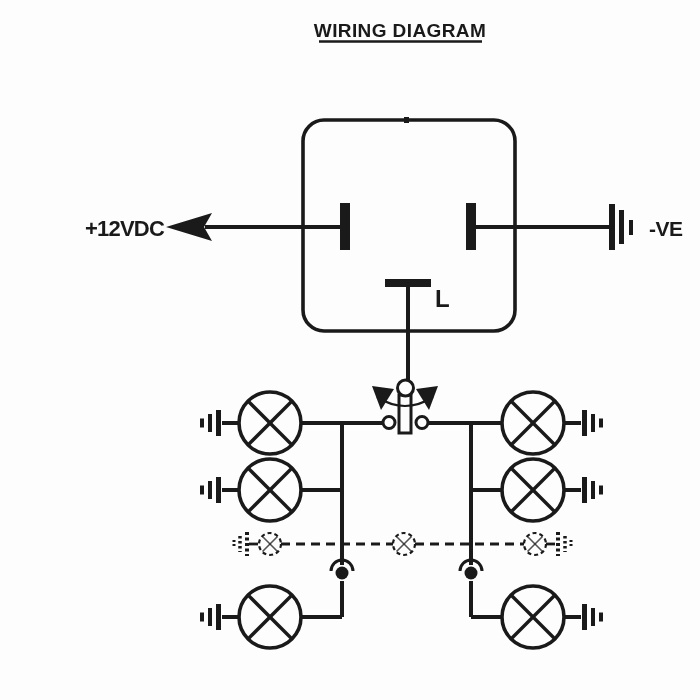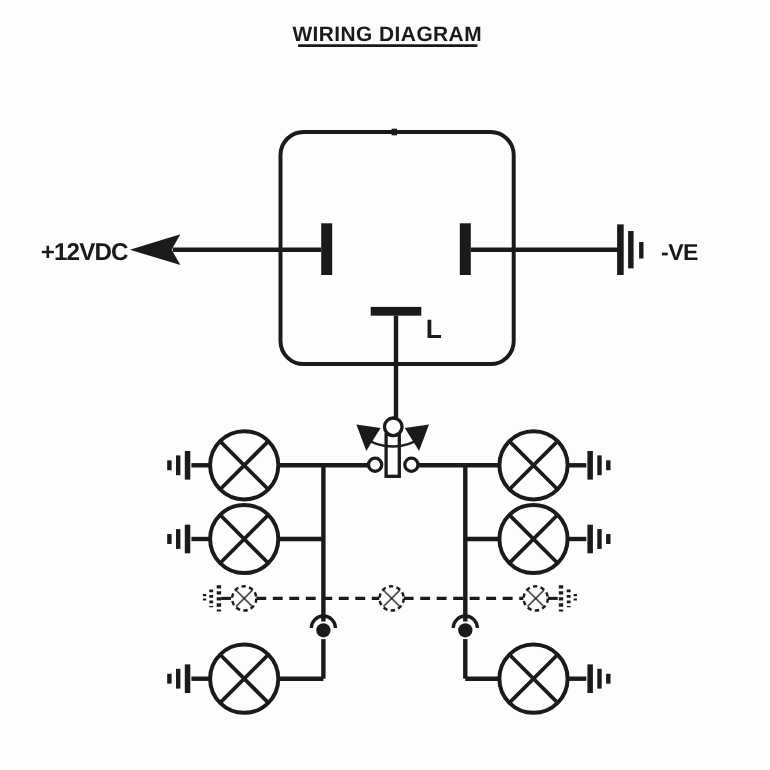--- a/index.html
+++ b/index.html
@@ -2,21 +2,21 @@
 <html style="--ink: #1a1a1a; --paper: #fdfdfd;"><head>
 <meta charset="utf-8">
 <style>
   :root { --ink:#1a1a1a; --paper:#fdfdfd; }
   html,body { margin:0; padding:0; }
   body {
     width:700px; height:700px; background:var(--paper);
     font-family:"Liberation Sans", sans-serif;
     overflow:hidden;
   }
-  .page { position:relative; width:580px; height:700px; background:var(--paper); }
+  .page { position:relative; width:580px; height:700px; background:var(--paper);margin-left:48px; }
   svg { display:block; }
   .wire   { stroke:var(--ink); stroke-width:4; fill:none; }
   .box    { stroke:var(--ink); stroke-width:3.6; fill:none; }
   .shape  { fill:var(--ink); stroke:none; }
   .hollow { fill:var(--paper); stroke:var(--ink); stroke-width:3; }
   .lampc  { fill:var(--paper); stroke:var(--ink); stroke-width:3.6; }
   .lampx  { stroke:var(--ink); stroke-width:3.4; fill:none; }
   .dashwire { stroke:var(--ink); stroke-width:2.8; fill:none; stroke-dasharray:9 6; }
   .dlampc { fill:var(--paper); stroke:var(--ink); stroke-width:2.2; stroke-dasharray:4 3; }
   .dlampx { stroke:var(--ink); stroke-width:1.6; fill:none; opacity:.75; }

